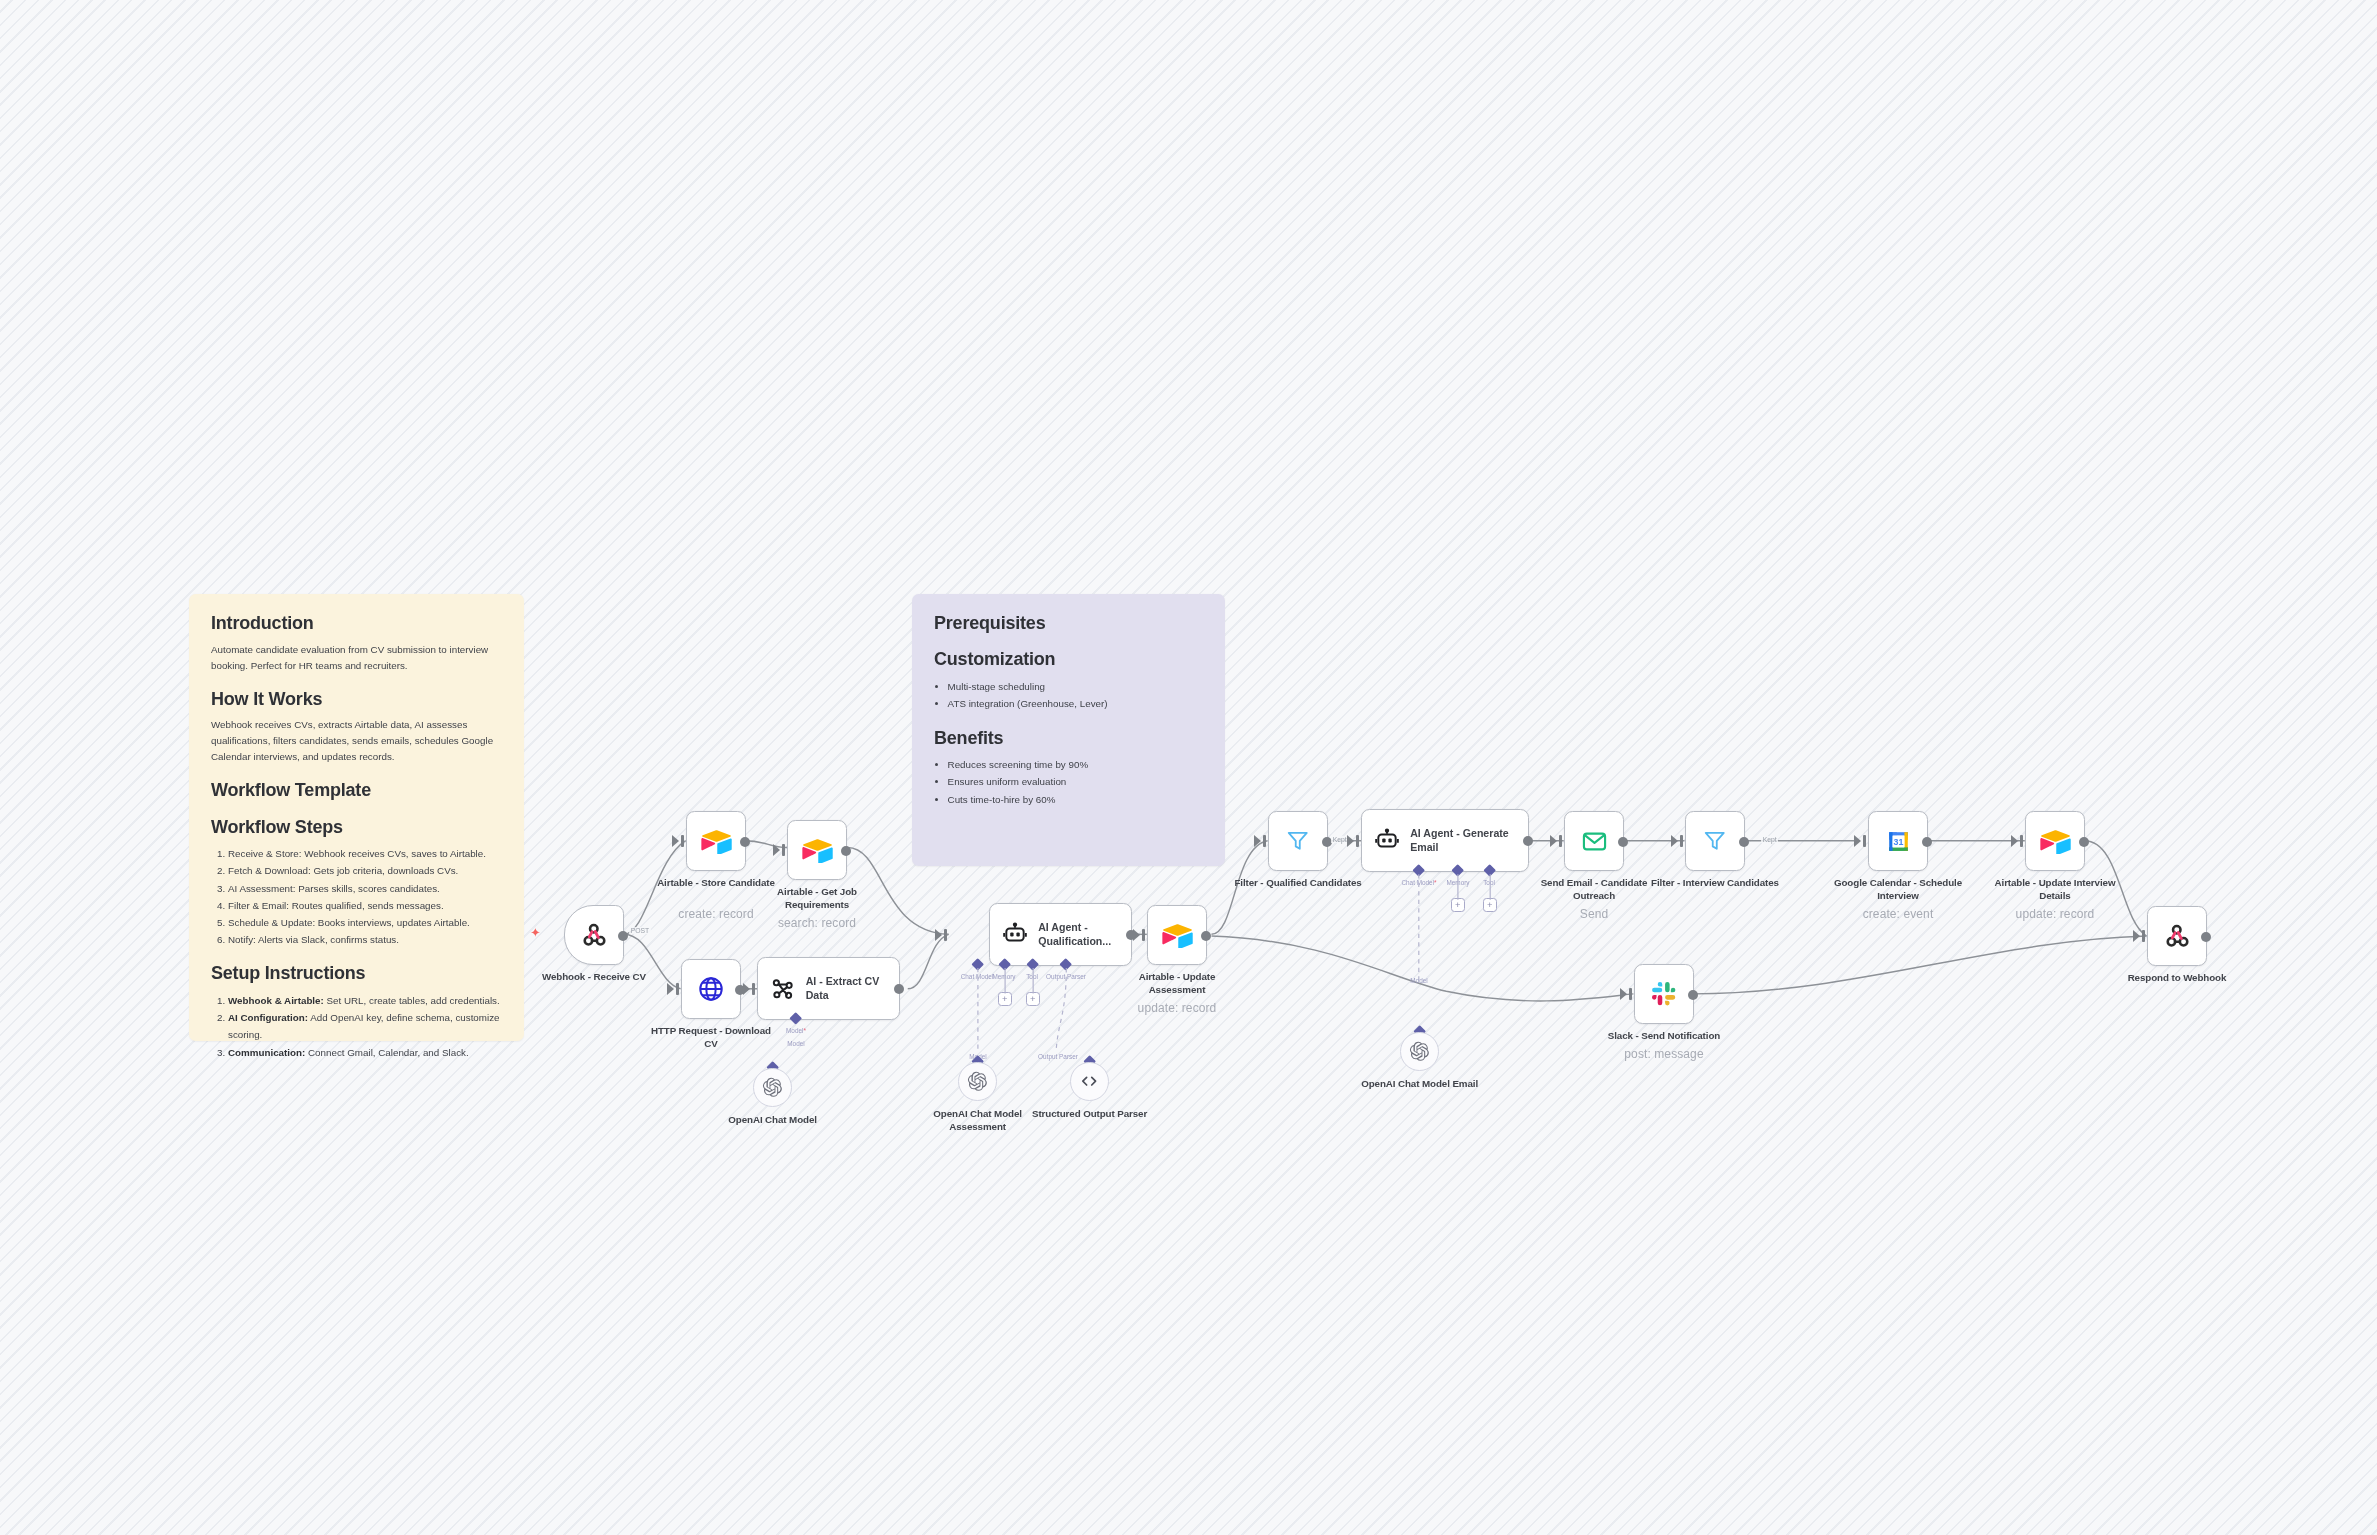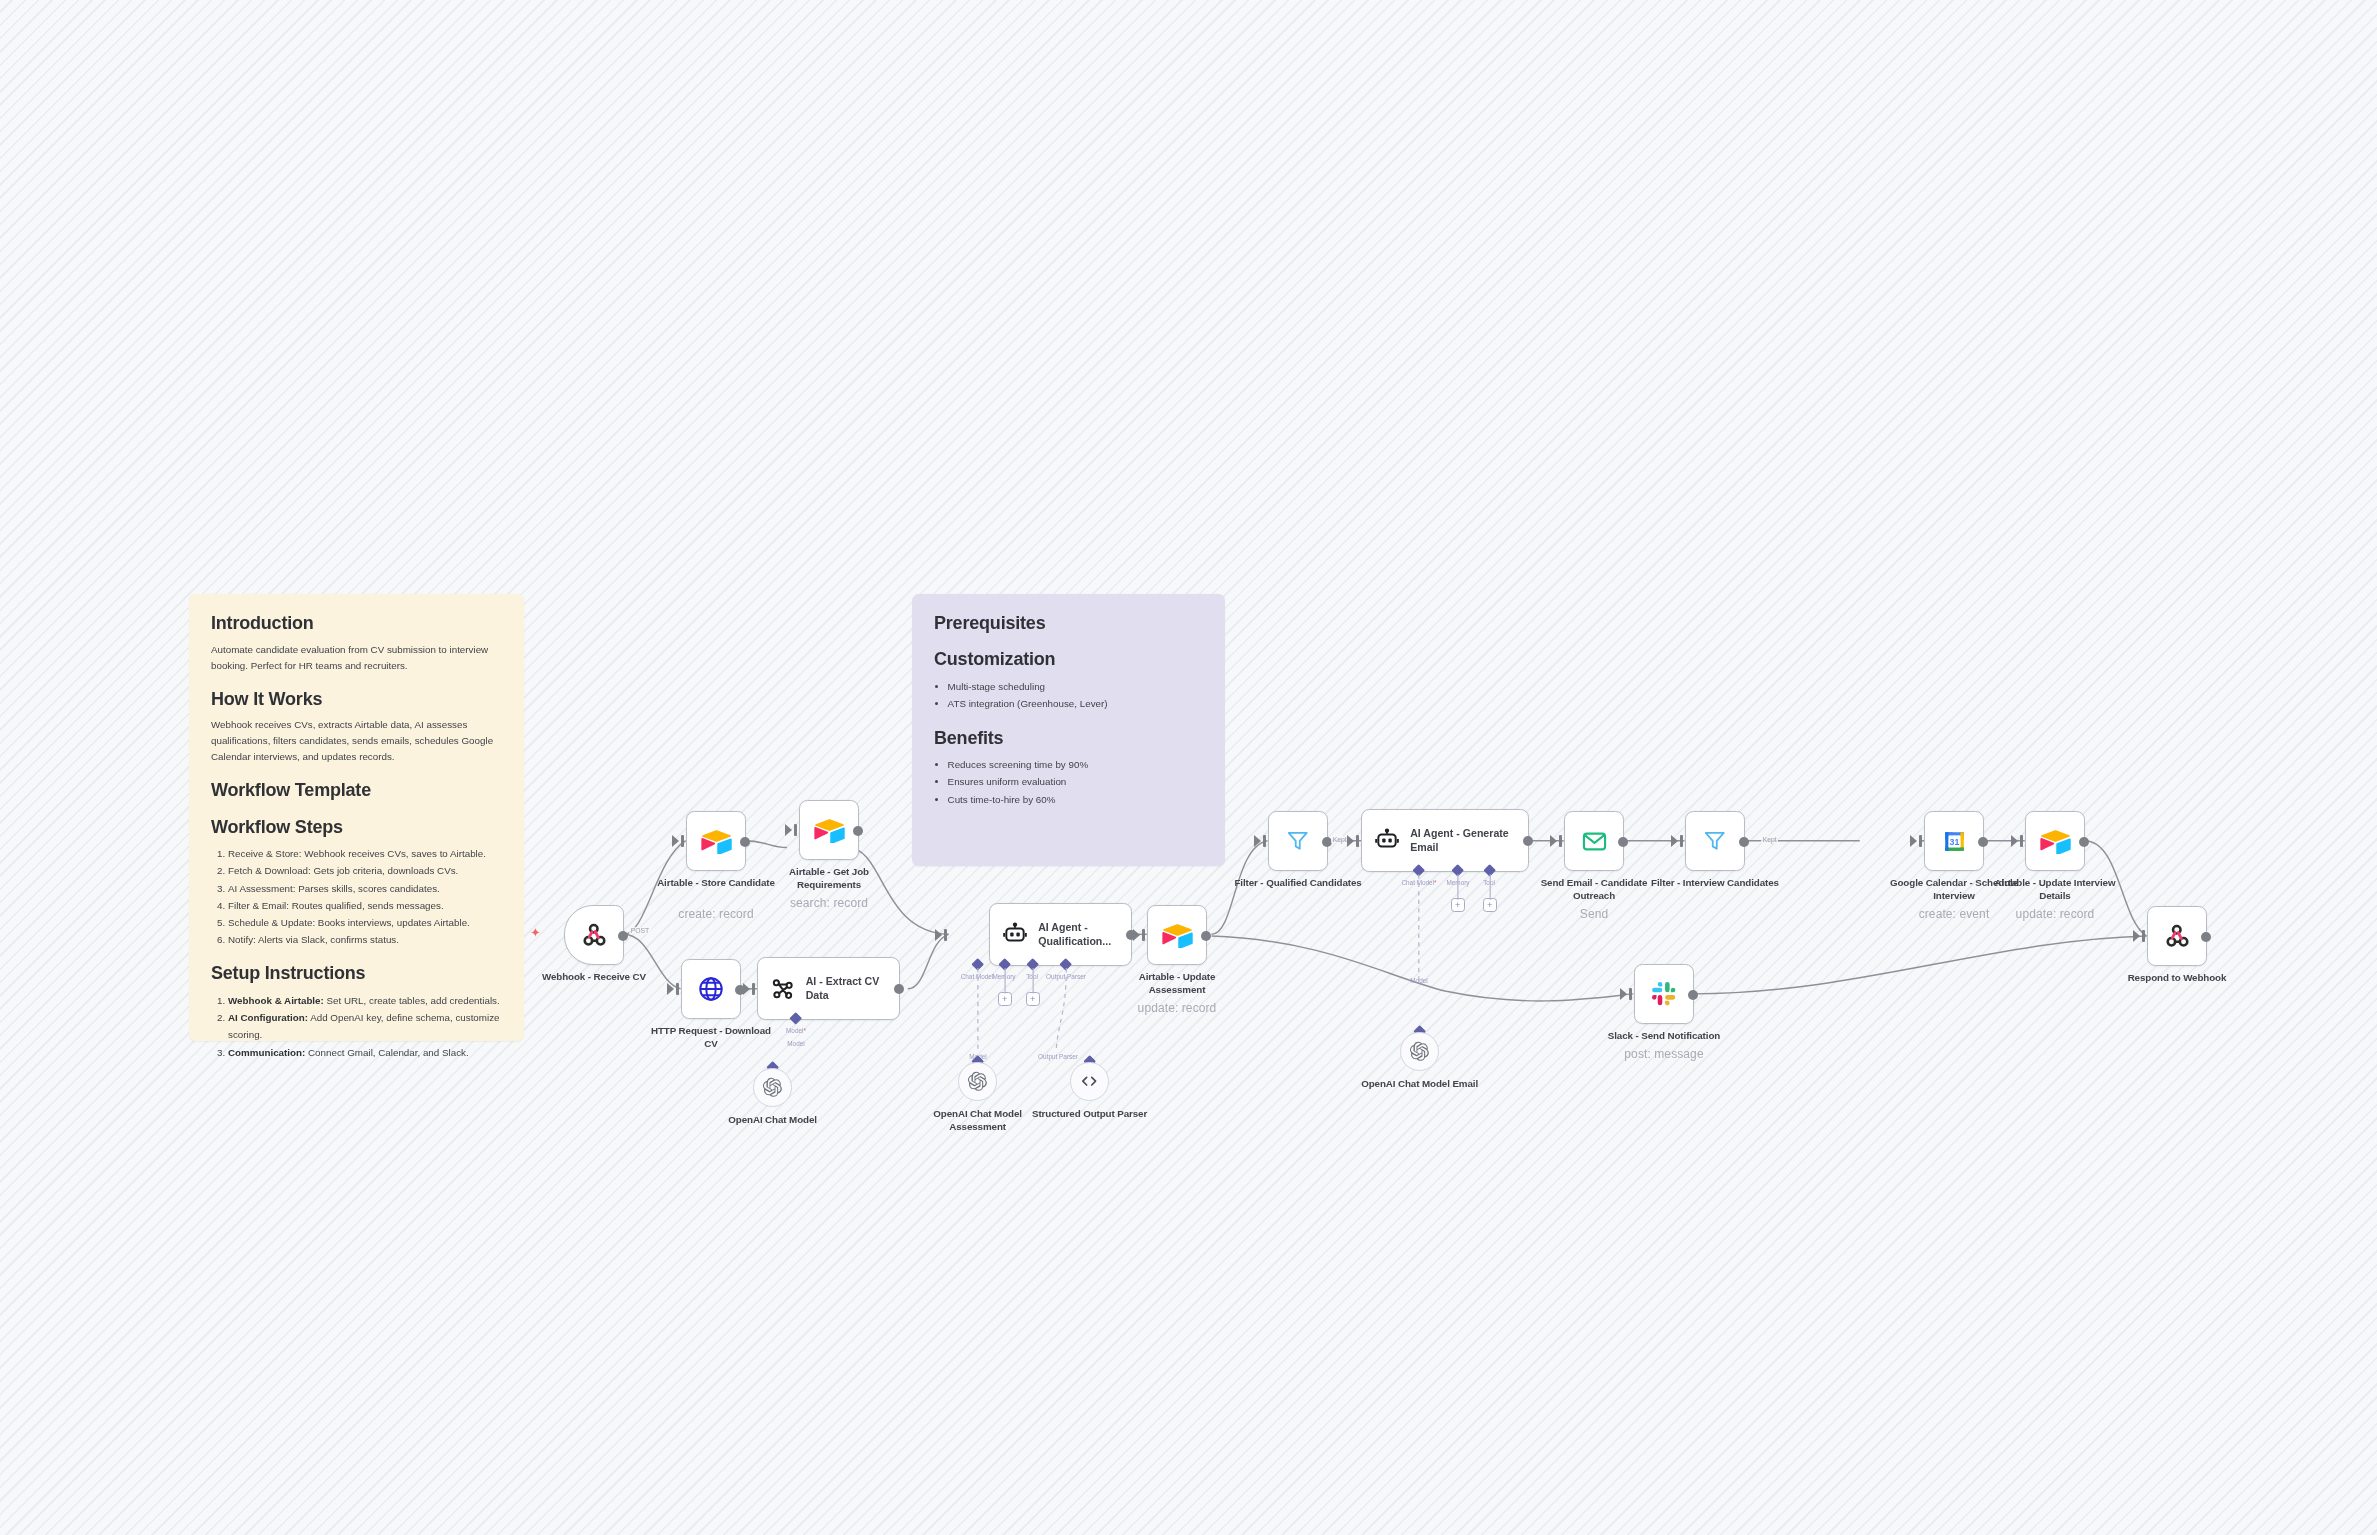--- a/index.html
+++ b/index.html
@@ -196,21 +196,21 @@
             <path d="M21 21.2v13.1c0 .8.8 1.3 1.5 1l16.6-6.4c.5-.2.8-.6.8-1.1V14.7c0-.8-.8-1.3-1.5-1L21.8 20c-.5.2-.8.7-.8 1.2z" fill="#18bfff"></path>
             <path d="M17.2 22l-4.9 2.4-.5.2L1.2 29.8c-.7.4-1.6-.2-1.6-1V15c0-.3.2-.5.4-.7.1-.1.2-.2.4-.2.4-.3 1.1-.4 1.6-.2l15 5.9c.8.3.9 1.4.2 1.8z" fill="#f82b60" transform="translate(0.6,-0.6)"></path>
           </svg>
       </span>
       <div class="dot" style="right:-5.1px; top:25px;"></div>
     </div>
     <div class="nlabel wrap" style="top:66px;">Airtable - Store Candidate</div>
     <div class="nsub" style="top:96px;">create: record</div>
   </div>
 
-  <div class="node" style="left:787px; top:800px;margin-left:12px;">
+  <div class="node" style="left:787px; top:820px;">
     <div class="inbar" style="left:-5.1px; top:24px;"></div>
     <div class="inarrow" style="left:-13.6px; top:24px;"></div>
     <div class="nbox sq">
       <span>
         <svg class="ic" width="31" height="26" viewBox="0 0 40 34">
             <path d="M2 9.5L18.5 3.2c1-.4 2-.4 3 0L38 9.5c1 .4 1 1.5 0 1.9l-16.5 6.3c-1 .4-2 .4-3 0L2 11.4c-1-.4-1-1.5 0-1.9z" fill="#fcb400"></path>
             <path d="M21 21.2v13.1c0 .8.8 1.3 1.5 1l16.6-6.4c.5-.2.8-.6.8-1.1V14.7c0-.8-.8-1.3-1.5-1L21.8 20c-.5.2-.8.7-.8 1.2z" fill="#18bfff"></path>
             <path d="M17.2 22l-4.9 2.4-.5.2L1.2 29.8c-.7.4-1.6-.2-1.6-1V15c0-.3.2-.5.4-.7.1-.1.2-.2.4-.2.4-.3 1.1-.4 1.6-.2l15 5.9c.8.3.9 1.4.2 1.8z" fill="#f82b60" transform="translate(0.6,-0.6)"></path>
           </svg>
       </span>
@@ -449,21 +449,21 @@
         <svg class="ic" width="25.5" height="25.5" viewBox="0 0 24 24">
             <path d="M3.5 4.6h17l-6.6 7.6v7.4l-3.8-2.3v-5.1z" fill="none" stroke="#52b7f0" stroke-width="1.7" stroke-linejoin="round"></path>
           </svg>
       </span>
       <div class="dot" style="right:-5.1px; top:25px;"></div>
     </div>
     <div class="nlabel wrap" style="top:66px;">Filter - Interview Candidates</div>
   </div>
   <div class="wirelabel" style="left:1761px; top:836px;">Kept</div>
 
-  <div class="node" style="left:1924px; top:811px;">
+  <div class="node" style="left:1868px; top:811px;">
     <div class="inbar" style="left:-5.1px; top:24px;"></div>
     <div class="inarrow" style="left:-13.6px; top:24px;"></div>
     <div class="nbox sq">
       <span>
         <svg class="ic" width="27" height="27" viewBox="0 0 32 32">
           <rect x="5" y="5" width="22" height="22" fill="#fff"></rect>
           <path d="M5 5h9v4H9v5H5z" fill="#4285f4"></path>
           <path d="M23 5h4v9h-4z" fill="#fbbc04"></path>
           <path d="M5 23h22v4H5z" fill="#34a853"></path>
           <path d="M23 23h4v4h-4z" fill="#188038"></path>

